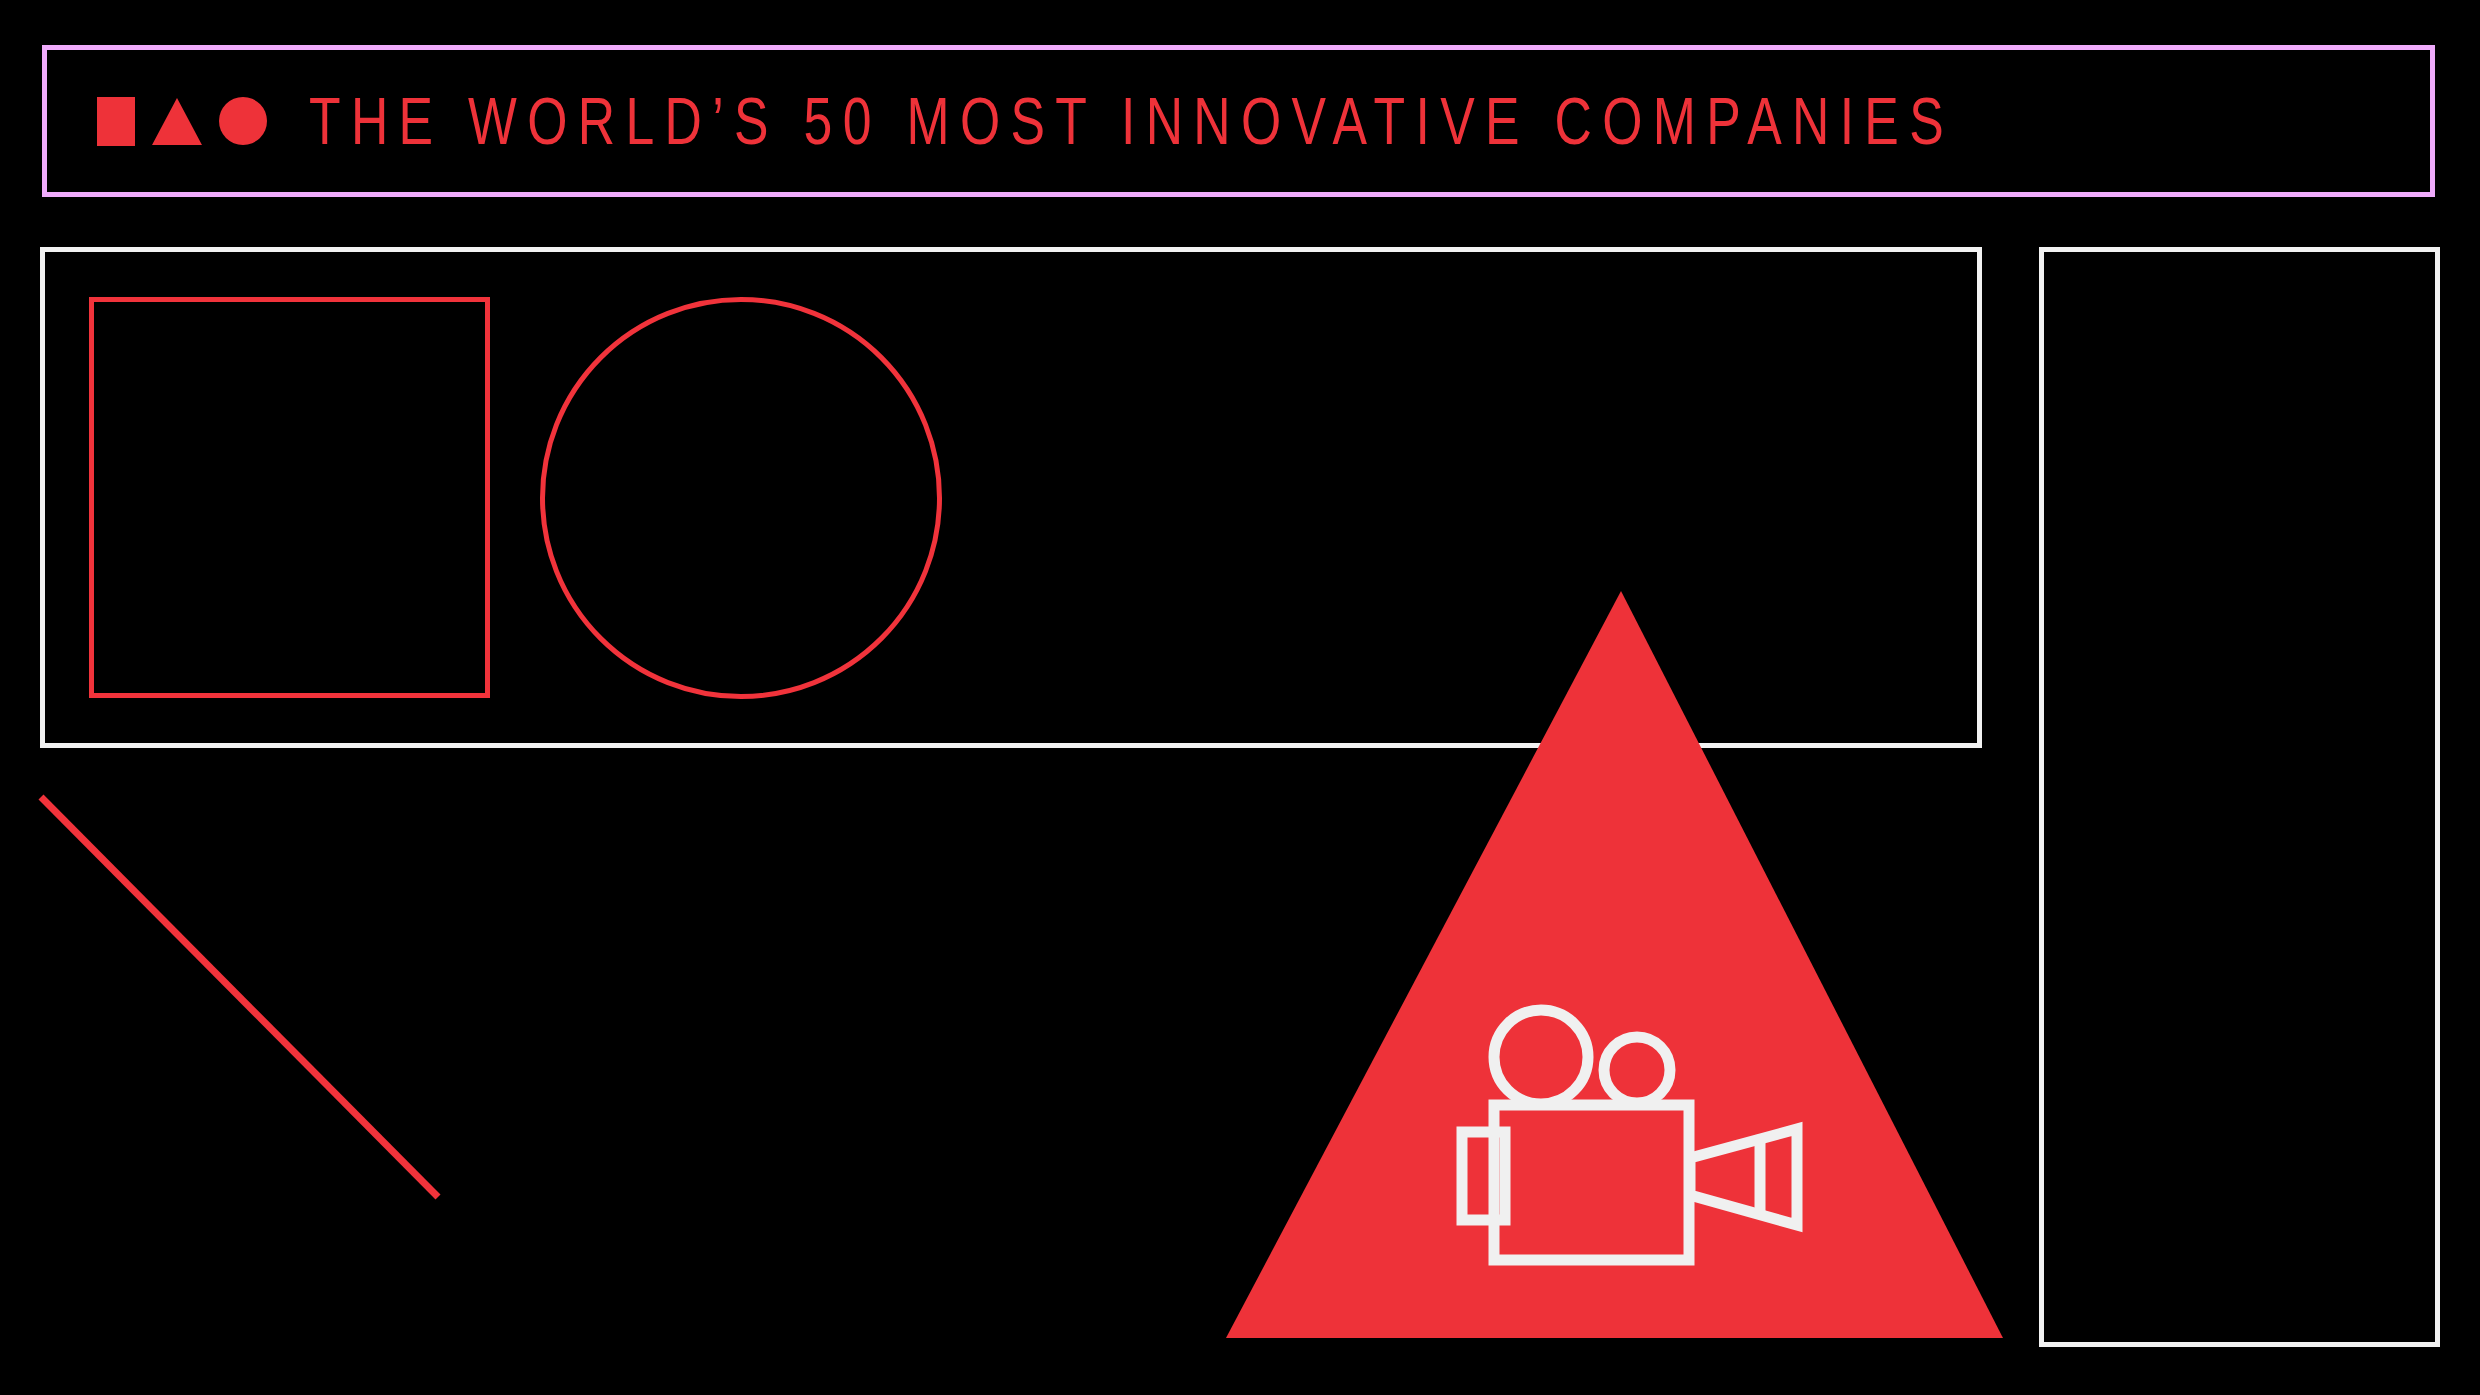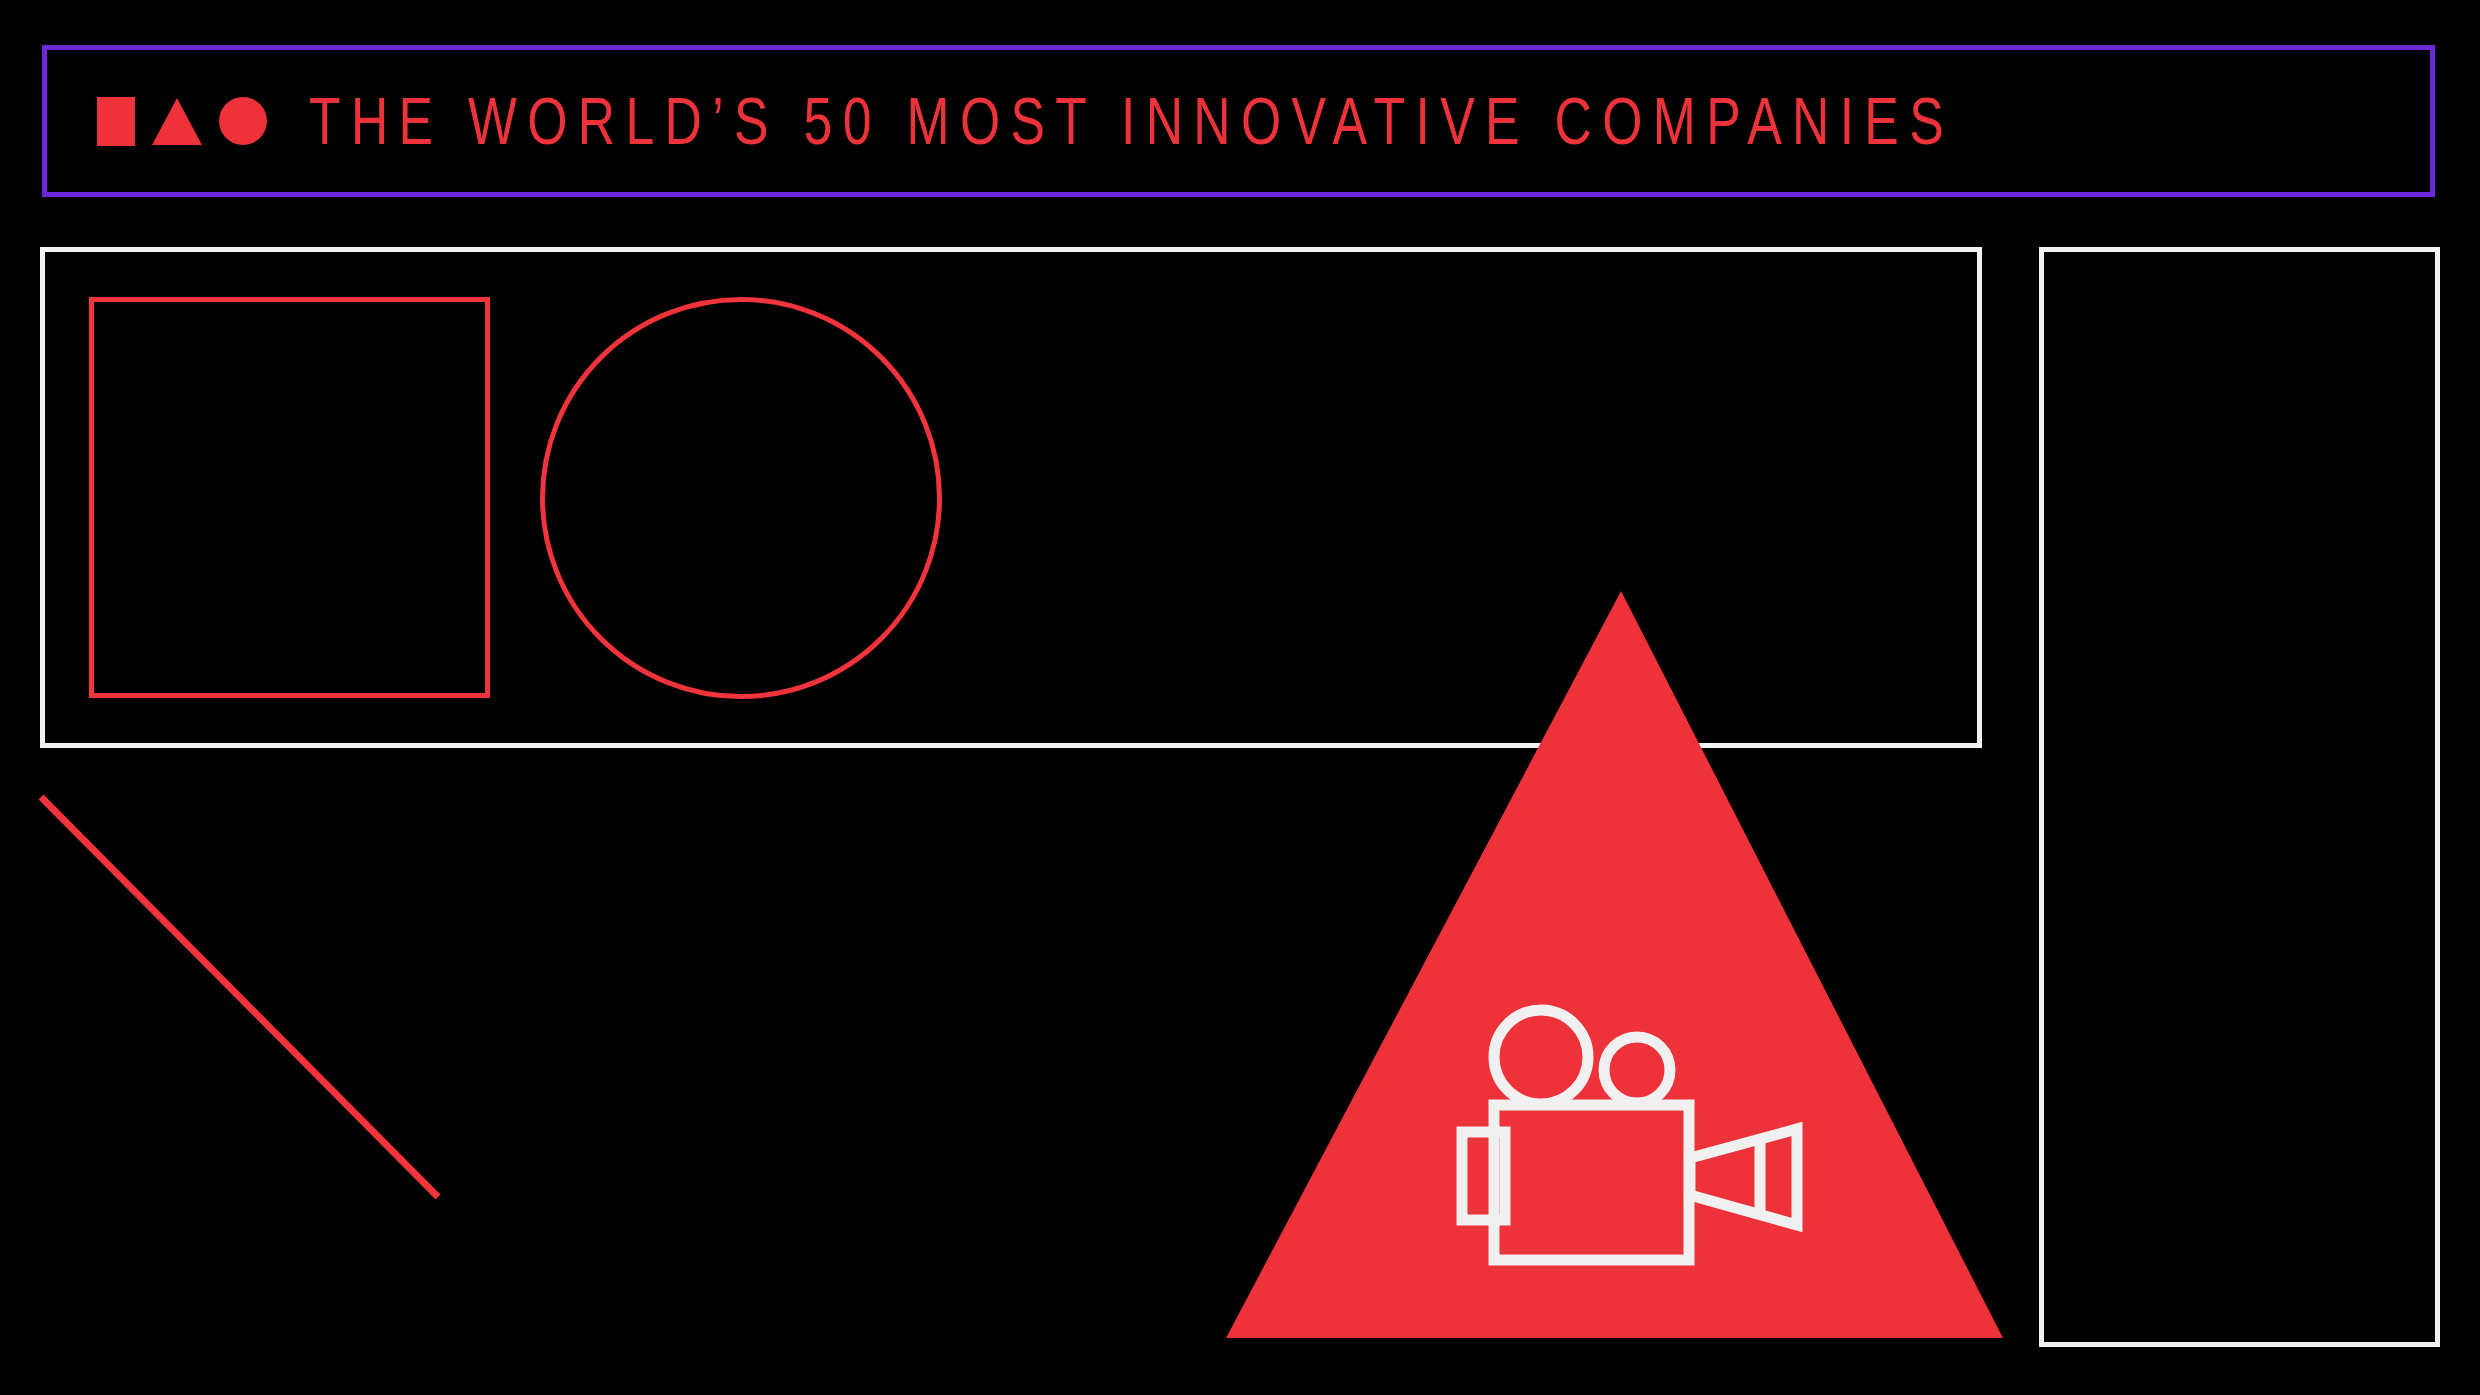--- a/index.html
+++ b/index.html
@@ -9,21 +9,21 @@
     position:relative; overflow:hidden;
     font-family:"Liberation Sans", sans-serif;
     background:#000;
   }
 
   
   #header-banner{
     position:absolute;
     left:42px; top:45px;
     width:2393px; height:152px;
-    border:5px solid #6d28d9;
+    border:5px solid #f0abfc;
     display:flex; align-items:center;
   }
   #header-inner{
     display:flex; align-items:center; gap:0;
     padding-left:50px;
   }
   #logo-marks{
     display:flex; align-items:center; gap:17px;
     margin-right:42px;
   }

